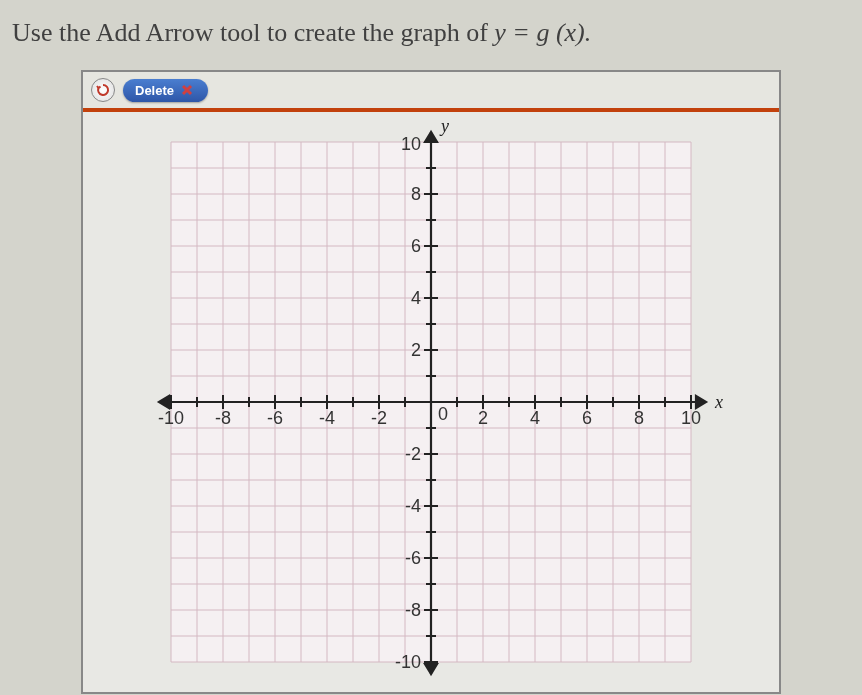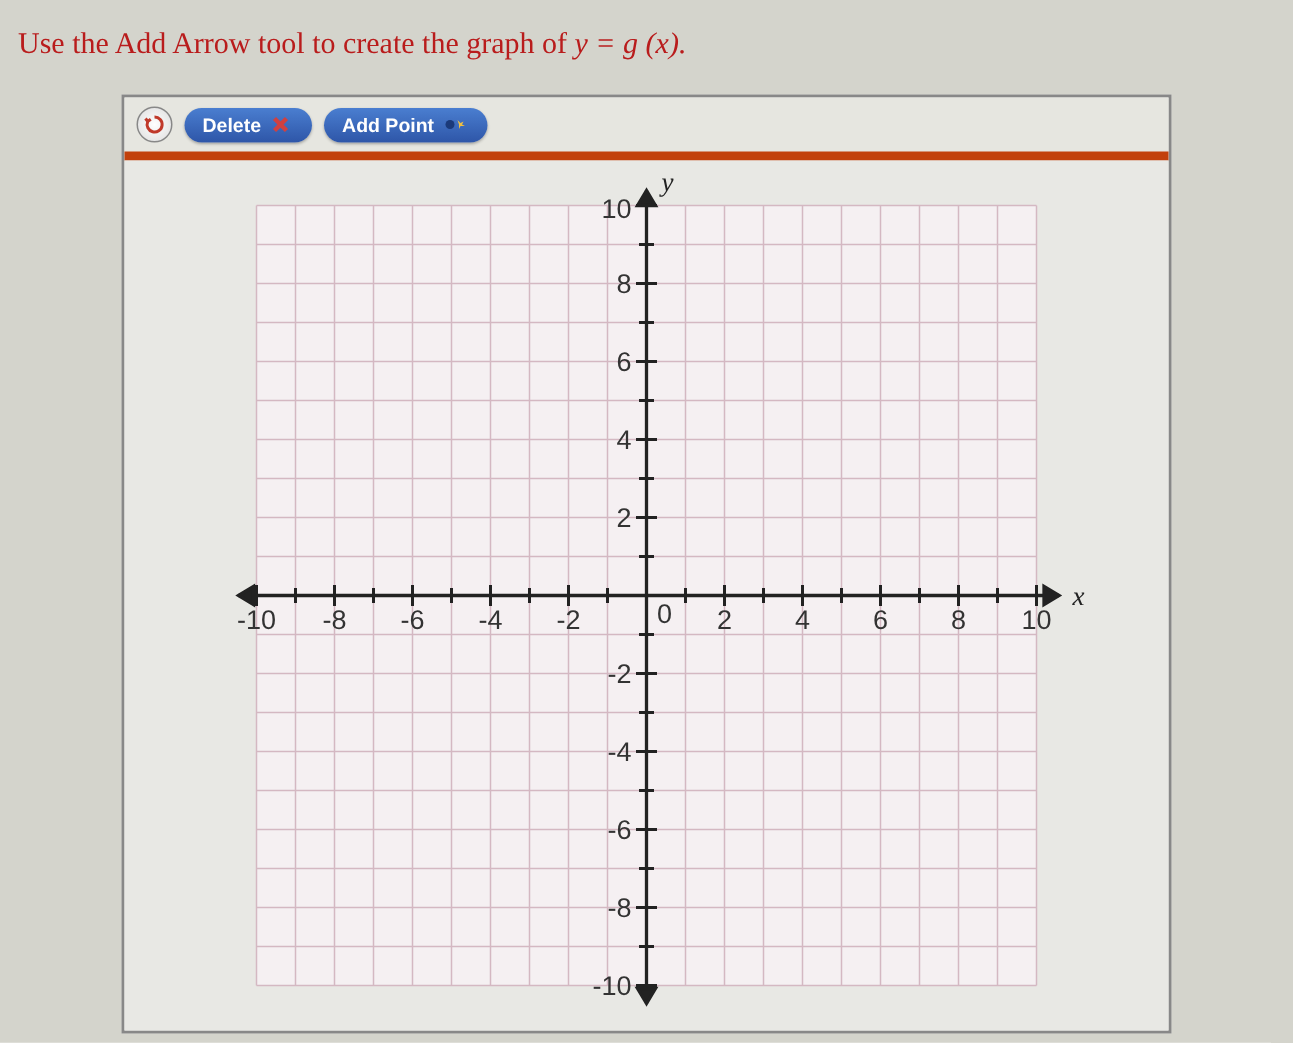--- a/index.html
+++ b/index.html
@@ -8,43 +8,43 @@
       box-sizing: border-box;
     }
     body {
       background: #d4d4cc;
       font-family: Arial, sans-serif;
       width: 862px;
       height: 695px;
       overflow: hidden;
     }
     .instruction {
-      font-size: 20px;
-      color: #b91c1c;
+      font-size: 26px;
+      color: #404040;
       padding: 18px 12px 22px 12px;
       font-family: Georgia, serif;
     }
     .instruction .math {
       font-style: italic;
       font-family: 'Times New Roman', serif;
     }
     .widget {
       margin: 0 auto;
       width: 700px;
       background: #f0f0ec;
       border: 2px solid #888;
       padding: 0;
     }
     .toolbar {
       display: flex;
       align-items: center;
       gap: 8px;
       padding: 6px 8px;
       background: #e6e6e0;
-      border-bottom: 6px solid #c2410c;
+      border-bottom: 4px solid #c2410c;
     }
     .tool-btn {
       display: inline-flex;
       align-items: center;
       gap: 6px;
       background: linear-gradient(#4a7ed0, #2e56a8);
       color: #fff;
       border-radius: 14px;
       padding: 4px 14px 4px 12px;
       font-size: 13px;
@@ -107,29 +107,20 @@
     <span class="tool-btn">
       <span>Delete</span>
       <span class="tool-icon">
         <svg width="14" height="14" viewBox="0 0 14 14">
           <line x1="3" y1="3" x2="11" y2="11" stroke="#d04040" stroke-width="3"></line>
           <line x1="11" y1="3" x2="3" y2="11" stroke="#d04040" stroke-width="3"></line>
         </svg>
       </span>
     </span>
 
-    <span class="tool-btn">
-      <span>Add Point</span>
-      <span class="tool-icon">
-        <svg width="16" height="14" viewBox="0 0 16 14">
-          <circle cx="5" cy="7" r="3" fill="#1b3a7a"></circle>
-          <path d="M 11 7 L 10 4 L 12 6 L 14 5 L 13 7 L 15 8 L 12 8 L 11 10 Z" fill="#f0c040"></path>
-        </svg>
-      </span>
-    </span>
 
   </div>
 
   <div class="graph-area">
     <svg class="grid-svg" width="600" height="560" viewBox="0 0 600 560">
 
       <rect x="40" y="20" width="520" height="520" fill="#f5f0f2"></rect>
 
       <g stroke="#d4b8c2" stroke-width="1">
 

